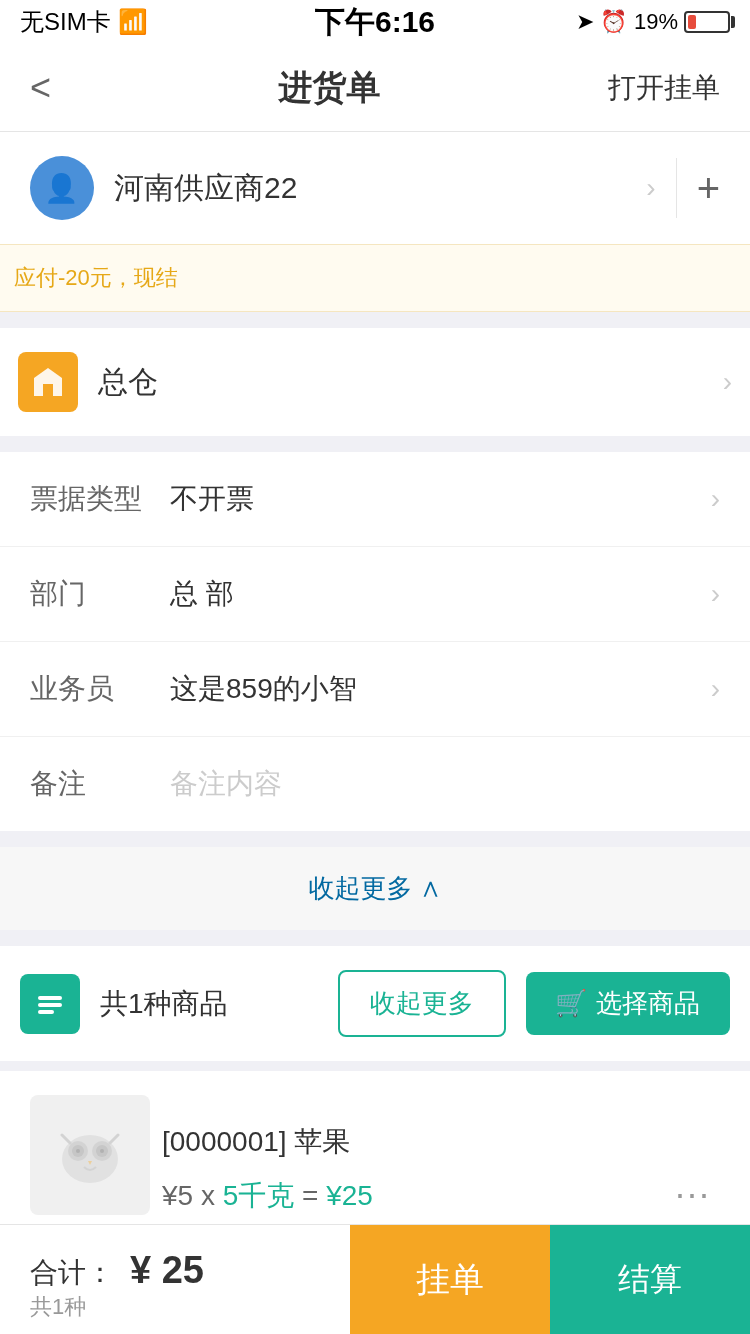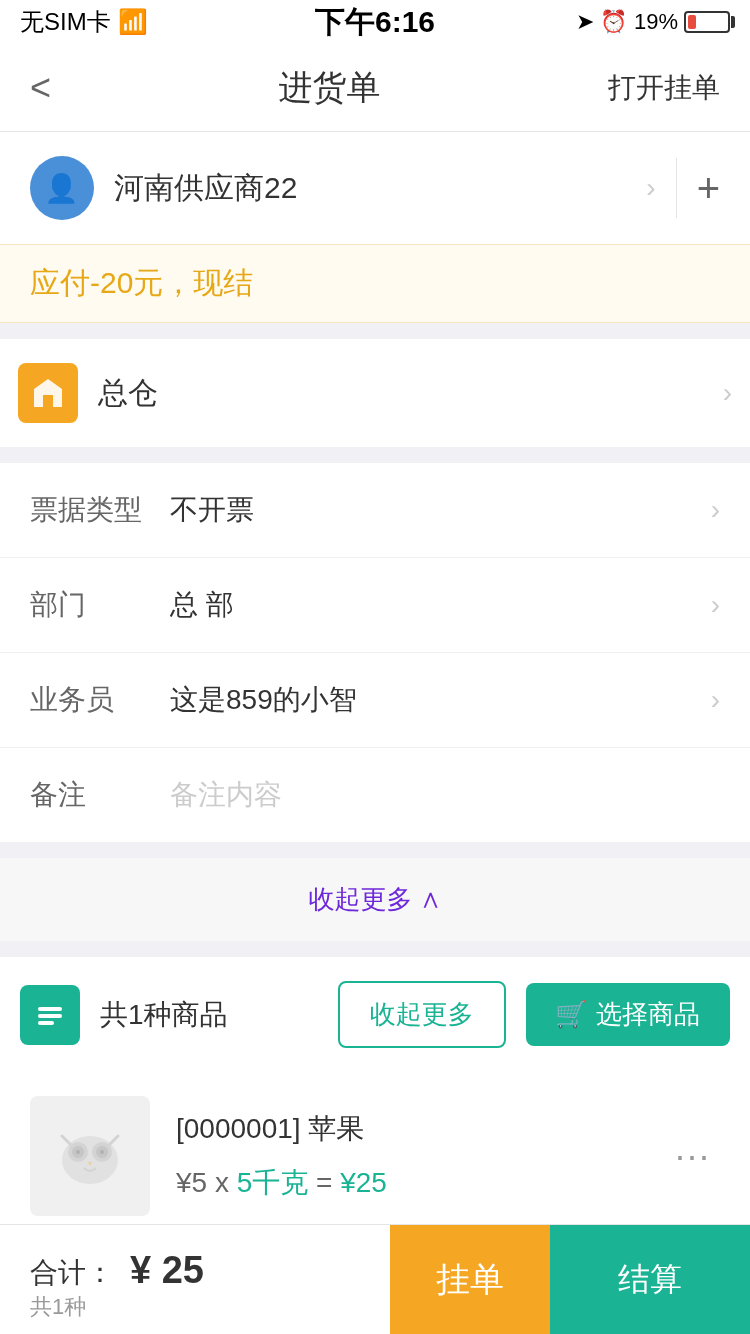--- a/index.html
+++ b/index.html
@@ -36,21 +36,21 @@
     
     .nav-bar {
       height: 88px;
       background: #fff;
       display: flex;
       align-items: center;
       justify-content: space-between;
       padding: 0 30px;
       border-bottom: 1px solid #e5e5e5;
     }
-    .nav-title { font-size: 34px; font-weight: 400; color: #333; }
+    .nav-title { font-size: 34px; font-weight: 700; color: #333; }
     .nav-back { font-size: 36px; color: #666; cursor: pointer; }
     .nav-right { font-size: 28px; color: #333; cursor: pointer; }
 
     
     .content { background: #f0f0f5; }
 
     
     .card {
       background: #fff;
       margin-bottom: 16px;
@@ -69,22 +69,22 @@
       color: #fff; font-size: 28px; margin-right: 20px; flex-shrink: 0;
     }
     .supplier-name { flex: 1; font-size: 30px; color: #333; }
     .chevron { font-size: 28px; color: #ccc; margin-right: 0; }
     .divider-v { width: 1px; height: 60px; background: #e5e5e5; margin: 0 20px; }
     .plus-btn { font-size: 40px; color: #666; cursor: pointer; }
 
     
     .warning-bar {
       background: #fffbf0;
-      padding: 18px 30px;
-      font-size: 30px;
+      padding: 18px 14px;
+      font-size: 22px;
       color: #e6a817;
       border-top: 1px solid #f5e6c0;
       border-bottom: 1px solid #f5e6c0;
     }
 
     
     .warehouse-row {
       display: flex;
       align-items: center;
       padding: 24px 18px;
@@ -110,21 +110,21 @@
     .form-label { font-size: 28px; color: #666; width: 120px; flex-shrink: 0; }
     .form-value { flex: 1; font-size: 28px; color: #333; padding-left: 20px; }
     .form-value.placeholder { color: #ccc; }
 
     
     .collapse-row {
       background: #f7f7f7;
       text-align: center;
       padding: 24px;
       font-size: 26px;
-      color: #6d28d9;
+      color: #0369a1;
       cursor: pointer;
       display: flex;
       align-items: center;
       justify-content: center;
       gap: 8px;
     }
 
     
     .product-header {
       background: #fff;
@@ -147,23 +147,23 @@
       background: #1ab394; color: #fff; border: none;
       padding: 14px 30px; border-radius: 8px; font-size: 26px; cursor: pointer;
       display: flex; align-items: center; gap: 8px;
     }
 
     
     .product-item {
       background: #fff;
       padding: 24px 30px;
       display: flex;
-      align-items: center;
-      gap: 26px;
-      margin-top: 0;
+      align-items: flex-end;
+      gap: 12px;
+      margin-top: 10px;
     }
     .product-thumb {
       width: 120px; height: 120px; background: #f0f0f0; border-radius: 8px;
       display: flex; align-items: center; justify-content: center;
       flex-shrink: 0; overflow: hidden;
     }
     .owl-logo {
       width: 80px; height: 80px; opacity: 0.4;
     }
     .product-info { flex: 1; }
@@ -182,21 +182,21 @@
       display: flex;
       align-items: stretch;
       height: 110px;
       border-top: 1px solid #e5e5e5;
     }
     .total-section {
       flex: 1; display: flex; flex-direction: column; justify-content: center;
       padding: 0 30px;
     }
     .bottom-btn-hang {
-      width: 160px; background: #f5a623; color: #fff;
+      width: 200px; background: #f5a623; color: #fff;
       display: flex; align-items: center; justify-content: center;
       font-size: 34px; cursor: pointer; text-align: right;
     }
     .bottom-btn-settle {
       width: 200px; background: #1ab394; color: #fff;
       display: flex; align-items: center; justify-content: center;
       font-size: 32px; cursor: pointer;
     }
 
     

